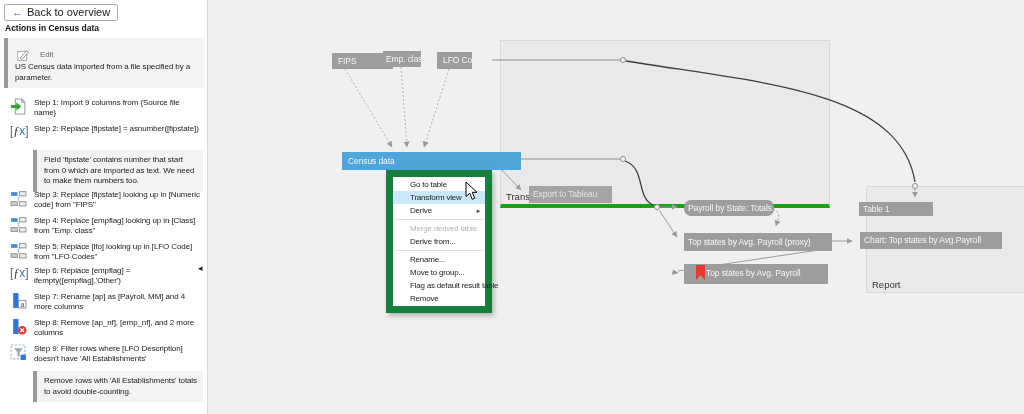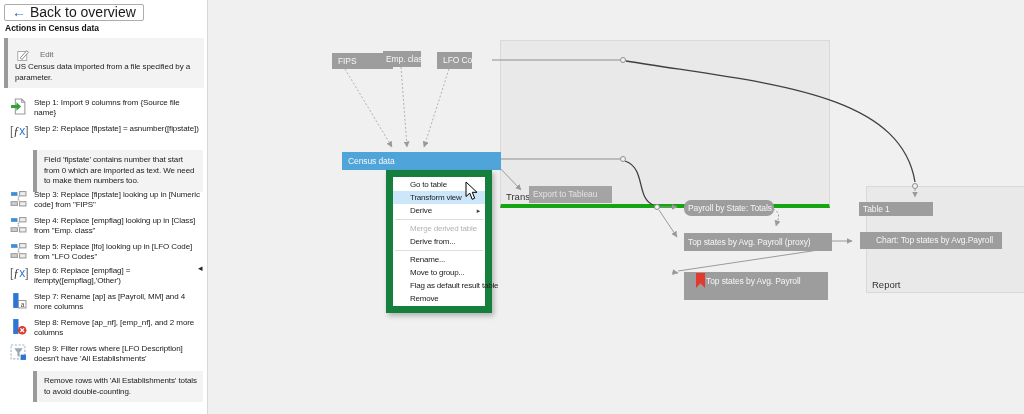--- a/index.html
+++ b/index.html
@@ -16,27 +16,27 @@
                      border-bottom:4px solid var(--group_green); }
   #report-group { left:658px; top:186px; width:354px; height:107px; }
   .group-label { position:absolute; left:5px; bottom:2px; font-size:9.5px; color:#333; }
 
   .node { position:absolute; background:var(--node_gray); color:#f6f6f6;
           font-size:8.5px; line-height:15px; padding:1px 0 0 6px; overflow:hidden;
           white-space:nowrap; letter-spacing:-0.1px; }
   #node-fips        { left:306px; top:53px;  width:61px;  height:16px;margin-left:26px; }
   #node-emp-class   { left:383px; top:51px;  width:38px;  height:16px; padding-left:3px; }
   #node-lfo-codes   { left:437px; top:52px;  width:35px;  height:17px; }
-  #node-census      { left:342px; top:152px; width:159px; height:18px; background:var(--selected_blue); line-height:17px; }
+  #node-census      { left:342px; top:152px; width:179px; height:18px; background:var(--selected_blue); line-height:17px; }
   #node-export      { left:529px; top:186px; width:83px;  height:17px; background:#a4a4a4; color:#e2e2e2; padding-left:4px; }
   #node-payroll     { left:684px; top:200px; width:90px;  height:16px; padding-left:4px;border-radius:7px; }
   #node-table1      { left:859px; top:202px; width:74px;  height:14px; line-height:13px; padding-left:4px; }
   #node-proxy       { left:684px; top:233px; width:148px; height:18px; line-height:17px; padding-left:4px; }
-  #node-chart       { left:860px; top:232px; width:142px; height:17px; padding-left:16px; }
-  #node-topstates   { left:684px; top:272px; width:144px; height:28px; line-height:17px; padding-left:22px; }
+  #node-chart       { left:860px; top:232px; width:142px; height:17px; padding-left:4px; }
+  #node-topstates   { left:684px; top:264px; width:144px; height:20px; line-height:17px; padding-left:22px; }
   #bookmark { position:absolute; left:12px; top:1px; width:9px; height:15px;
               background:var(--bookmark_red);
               clip-path:polygon(0 0,100% 0,100% 100%,50% 68%,0 100%); }
 
   #connectors { position:absolute; left:0; top:0; width:1024px; height:414px;
                 pointer-events:none; }
 
   
   #context-menu { position:absolute; left:386px; top:170px; width:106px;
                   background:#fff; border:7px solid #15803d;
@@ -45,21 +45,21 @@
                color:#222; padding-left:17px; position:relative; white-space:nowrap; }
   .menu-item.hl { background:var(--menu_highlight); }
   .menu-item.disabled { color:#b4b4b4; }
   .menu-item .sub { position:absolute; right:5px; top:0; font-size:7px; color:#444; }
   .menu-sep { border-top:1px solid #ddd; margin:2px 2px; }
 
   
   #sidebar { position:absolute; left:0; top:0; width:207px; height:414px; background:#fff; }
   #back-btn { position:absolute; left:4px; top:4px; height:17px; padding:0 7px;
               background:#fff; border:1px solid #adadad; border-radius:2px;
-              font-size:14px; line-height:15px; color:#1a1a1a; }
+              font-size:11px; line-height:15px; color:#1a1a1a; }
   #back-btn .arr { color:var(--arrow_blue); font-weight:bold; margin-right:4px; }
   #actions-heading { position:absolute; left:5px; top:23px; font-size:8.5px;
                      font-weight:bold; color:#111; }
   .note { background:#f3f3f3; border-left:4px solid #9a9a9a; font-size:8px;
           line-height:1.32; color:#222; padding:5px 6px 5px 7px; letter-spacing:-0.1px; }
   #intro-note { position:absolute; left:4px; top:38px; width:200px; }
   #edit-row { margin-top:6px; color:#6a6a6a; display:flex; align-items:center; gap:8px; }
   .step { position:absolute; left:8px; display:flex; gap:7px; width:196px;justify-content:center; }
   .step-icon { width:17px; flex:0 0 17px; }
   .step-text { font-size:8px; line-height:1.3; color:#1a1a1a; letter-spacing:-0.1px; width:168px; }

